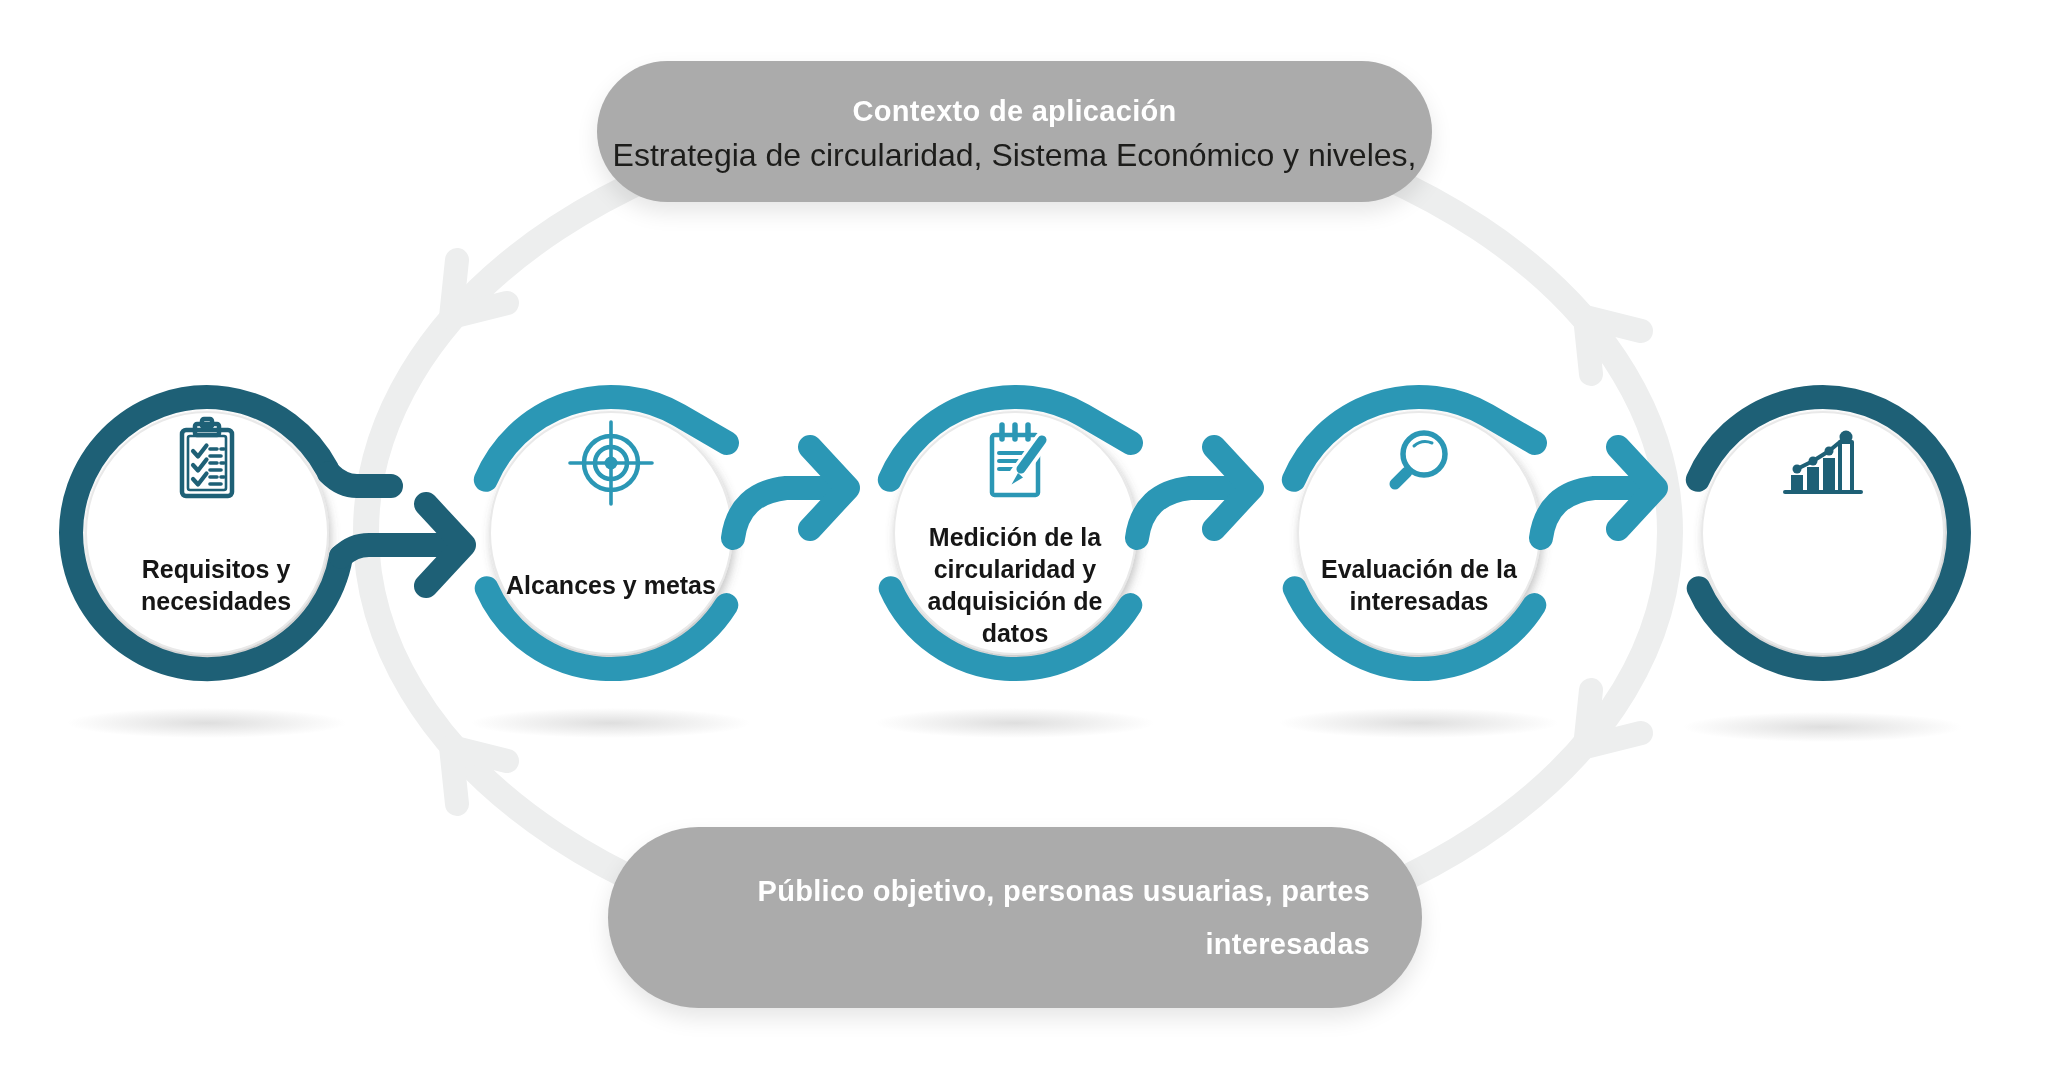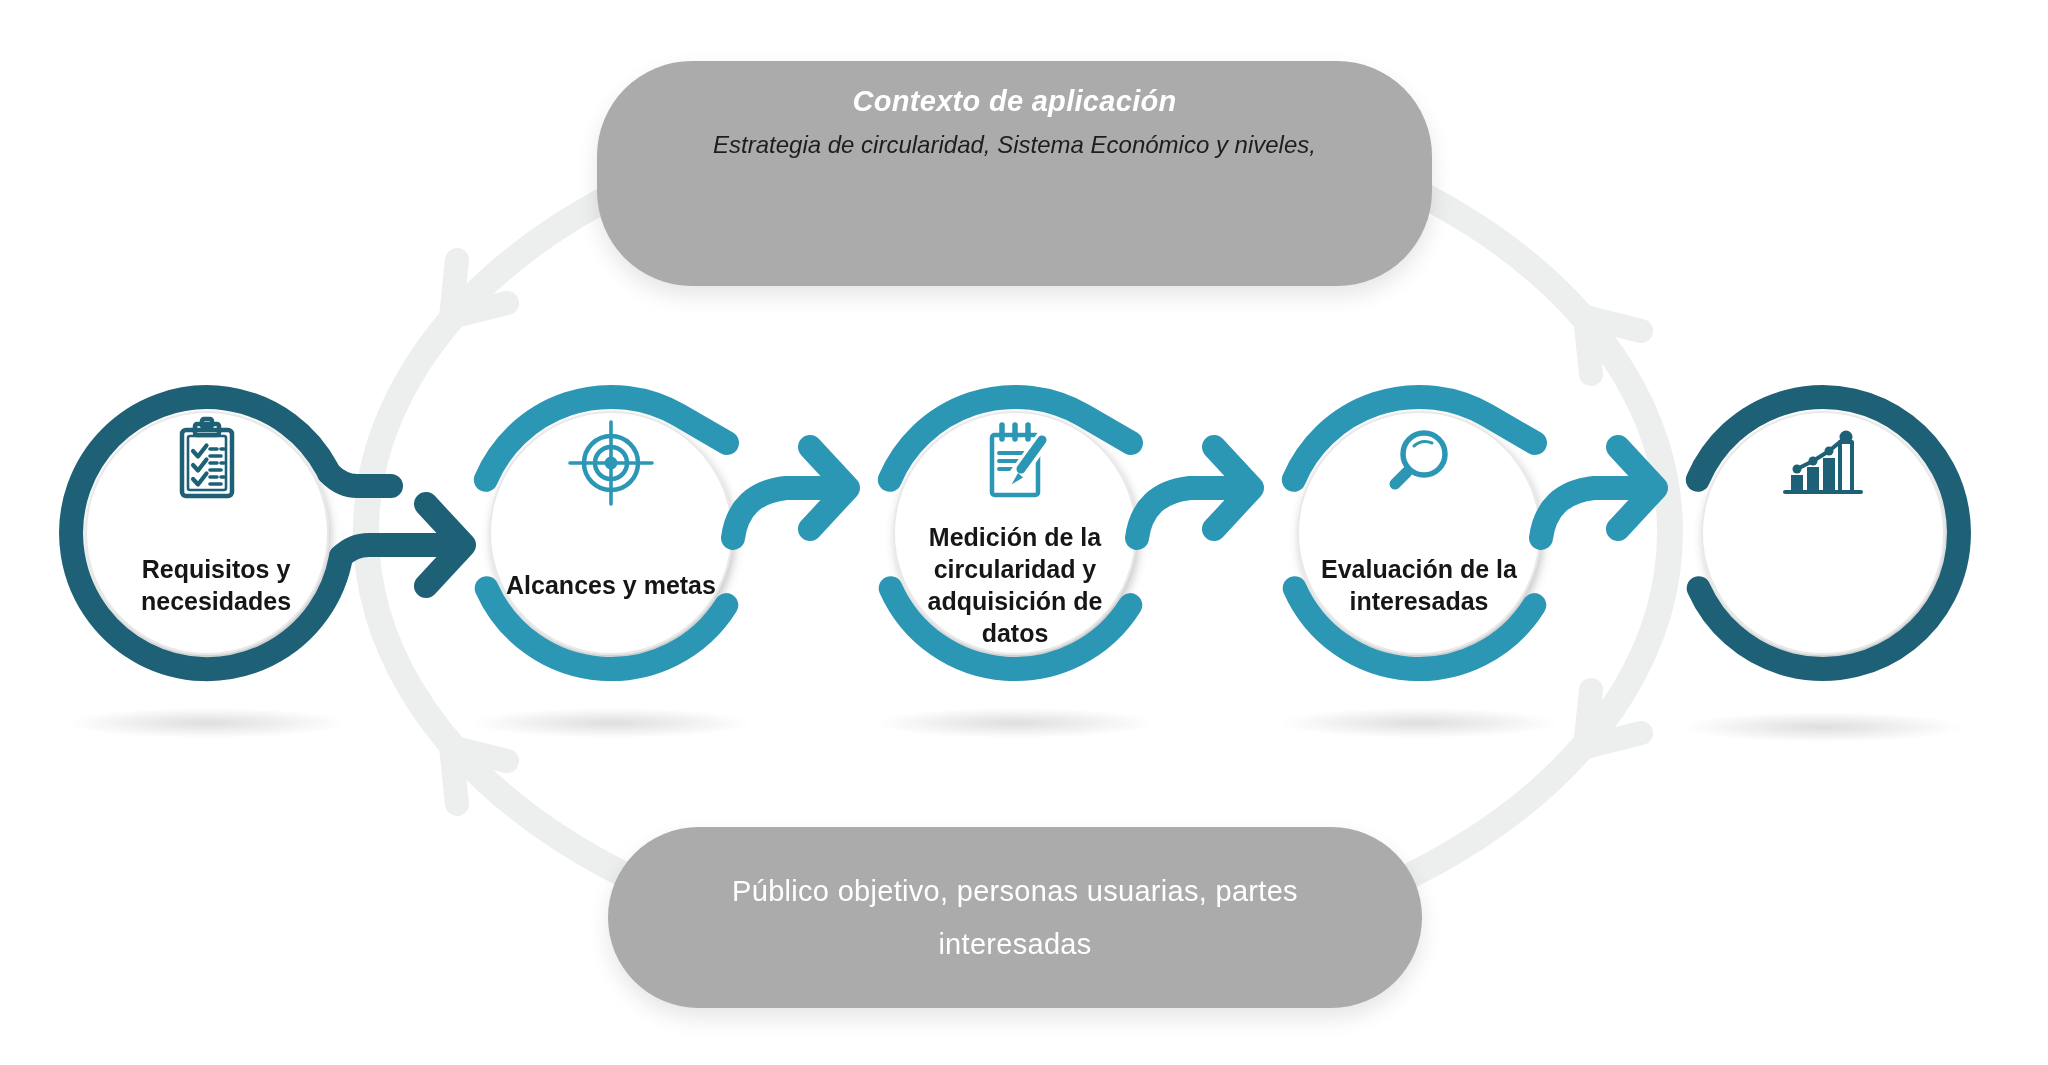--- a/index.html
+++ b/index.html
@@ -27,32 +27,32 @@
   .disc{fill:#ffffff;stroke:#E9E9E9;stroke-width:2;}
 
   .pill{
     position:absolute;
     background:var(--box-gray);
     border-radius:95px;
     display:flex;flex-direction:column;align-items:center;
     text-align:center;
     box-shadow:0 10px 22px rgba(0,0,0,0.10);
   }
-  .pill.top{left:597px;top:61px;width:835px;height:225px;padding-top:24px;font-style:italic;}
+  .pill.top{left:597px;top:61px;width:835px;height:141px;padding-top:34px;}
   .pill.bottom{left:608px;top:827px;width:814px;height:181px;justify-content:center;}
   .pill-title{
     font-size:29px;font-weight:bold;color:var(--box-title-text);
     letter-spacing:0.3px;margin-bottom:10px;
   }
   .pill-line{
-    font-size:24px;color:var(--box-body-text);line-height:34px;
+    font-size:32px;color:var(--box-body-text);line-height:34px;
   }
   .pill-bottom-text{
-    font-size:29px;font-weight:normal;color:var(--box-title-text);
-    line-height:53px;max-width:710px;letter-spacing:0.3px;
+    font-size:29px;font-weight:bold;color:var(--box-title-text);
+    line-height:53px;max-width:710px;letter-spacing:0.3px;text-align:right;
   }
 
   .step-label{
     position:absolute;top:512px;height:146px;width:220px;
     display:flex;align-items:center;justify-content:center;
     text-align:center;
     font-size:25px;font-weight:bold;line-height:32px;color:var(--label-text);
   }
   .step-icon{
     position:absolute;top:413px;width:100px;height:100px;

